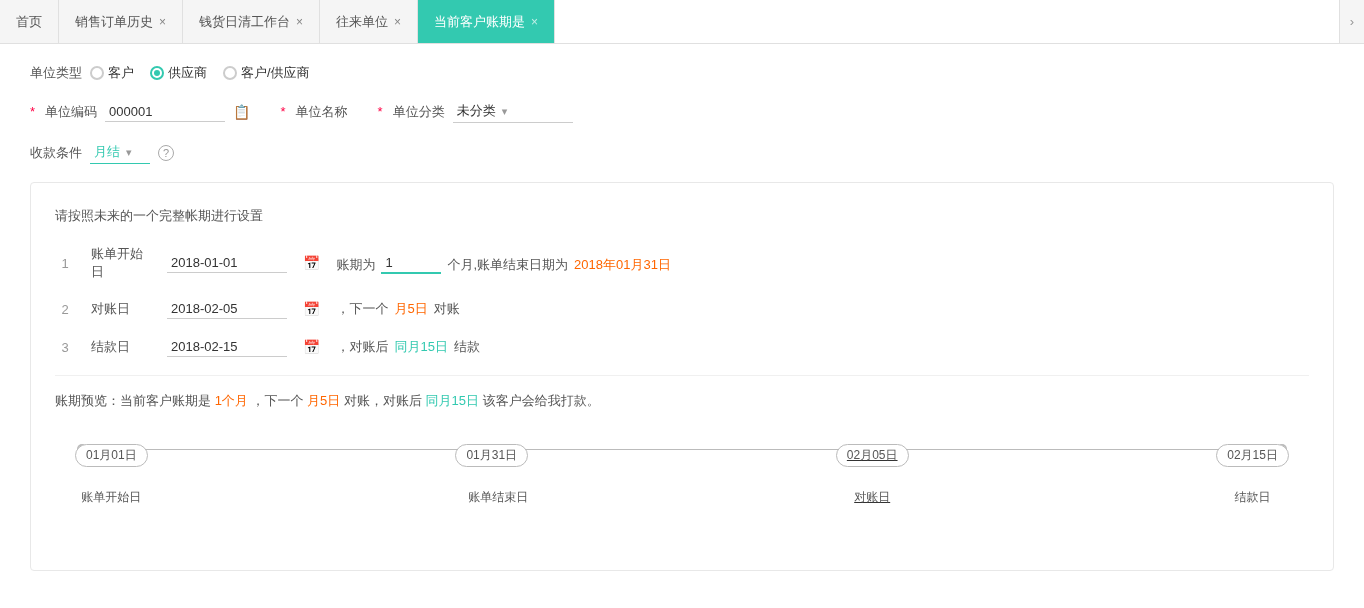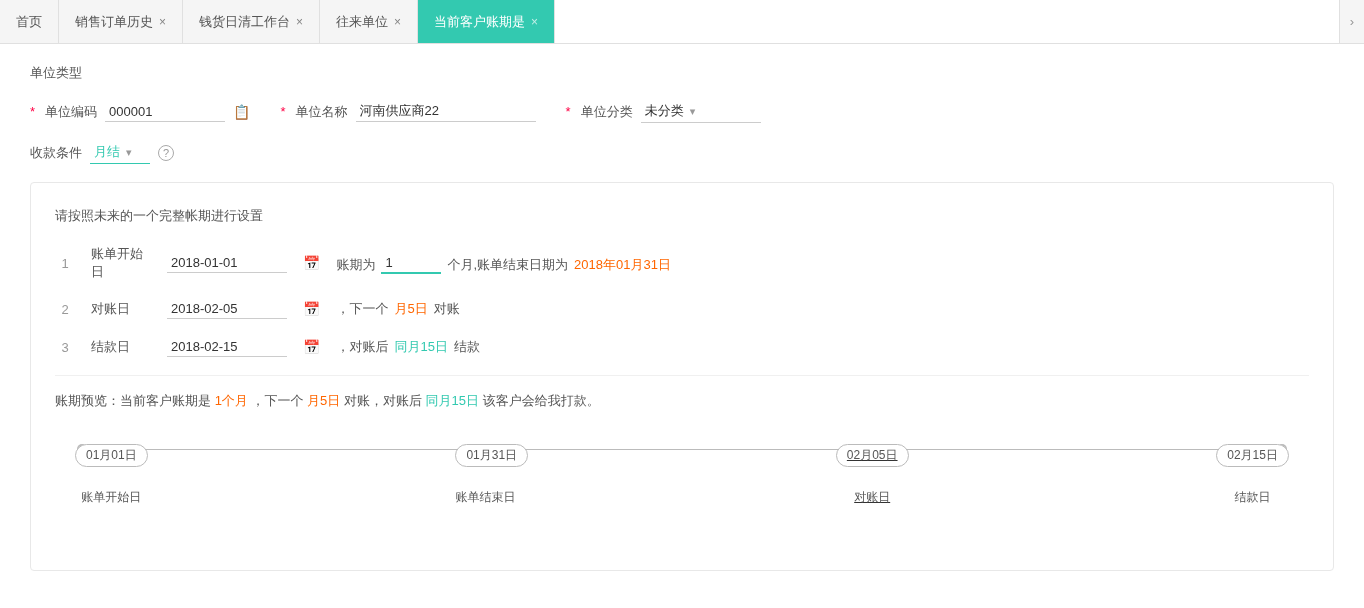--- a/index.html
+++ b/index.html
@@ -241,34 +241,47 @@
   <div class="tab-arrow">
     <span>›</span>
   </div>
 </div>
 
 <div class="main-content">
 
   <div class="form-row">
     <div class="form-field">
       <span class="form-label">单位类型</span>
+      <div class="radio-group">
+        <div class="radio-item">
+          <div class="radio-circle"></div>
+          <span>客户</span>
+        </div>
+        <div class="radio-item">
+          <div class="radio-circle selected"></div>
+          <span>供应商</span>
+        </div>
+        <div class="radio-item">
+          <div class="radio-circle"></div>
+          <span>客户/供应商</span>
+        </div>
+      </div>
     </div>
   </div>
 
   <div class="form-row">
     <div class="form-field">
       <span class="required-star">*</span>
       <span class="form-label">单位编码</span>
       <input class="form-input" type="text" style="width: 120px;" value="000001">
       <span class="cal-icon">📋</span>
     </div>
     <div class="form-field">
       <span class="required-star">*</span>
       <span class="form-label">单位名称</span>
-      <input class="form-input" type="text" style="width: 180px;" value="河南供应商22">
     </div>
     <div class="form-field">
       <span class="required-star">*</span>
       <span class="form-label">单位分类</span>
       <div class="form-select" style="min-width:120px; border-bottom:1px solid #ccc;">
         <span class="select-text" style="color:#333;">未分类</span>
         <span class="chevron-down">▾</span>
       </div>
     </div>
   </div>
@@ -344,21 +357,21 @@
         <div style="position:absolute; top:14px; right:22px; width:10px; height:10px; border-radius:50%; background:#bbb;"></div>
 
         <div style="display:flex; justify-content:space-between; align-items:flex-start; position:relative;">
 
           <div style="display:flex; flex-direction:column; align-items:center; gap:4px;">
             <div style="background:#fff; border:1px solid #bbb; border-radius:12px; padding:2px 10px; font-size:12px; color:#555;">01月01日</div>
             <div style="width:1px; height:14px; background:transparent;"></div>
             <div style="font-size:12px; color:#555;">账单开始日</div>
           </div>
 
-          <div style="display:flex; flex-direction:column; align-items:flex-start; gap:4px;">
+          <div style="display:flex; flex-direction:column; align-items:flex-end; gap:4px;">
             <div style="background:#fff; border:1px solid #bbb; border-radius:12px; padding:2px 10px; font-size:12px; color:#555;">01月31日</div>
             <div style="width:1px; height:14px; background:transparent;"></div>
             <div style="font-size:12px; color:#555;">账单结束日</div>
           </div>
 
           <div style="display:flex; flex-direction:column; align-items:center; gap:4px;text-decoration:underline;">
             <div style="background:#fff; border:1px solid #bbb; border-radius:12px; padding:2px 10px; font-size:12px; color:#555;">02月05日</div>
             <div style="width:1px; height:14px; background:transparent;"></div>
             <div style="font-size:12px; color:#555;">对账日</div>
           </div>

